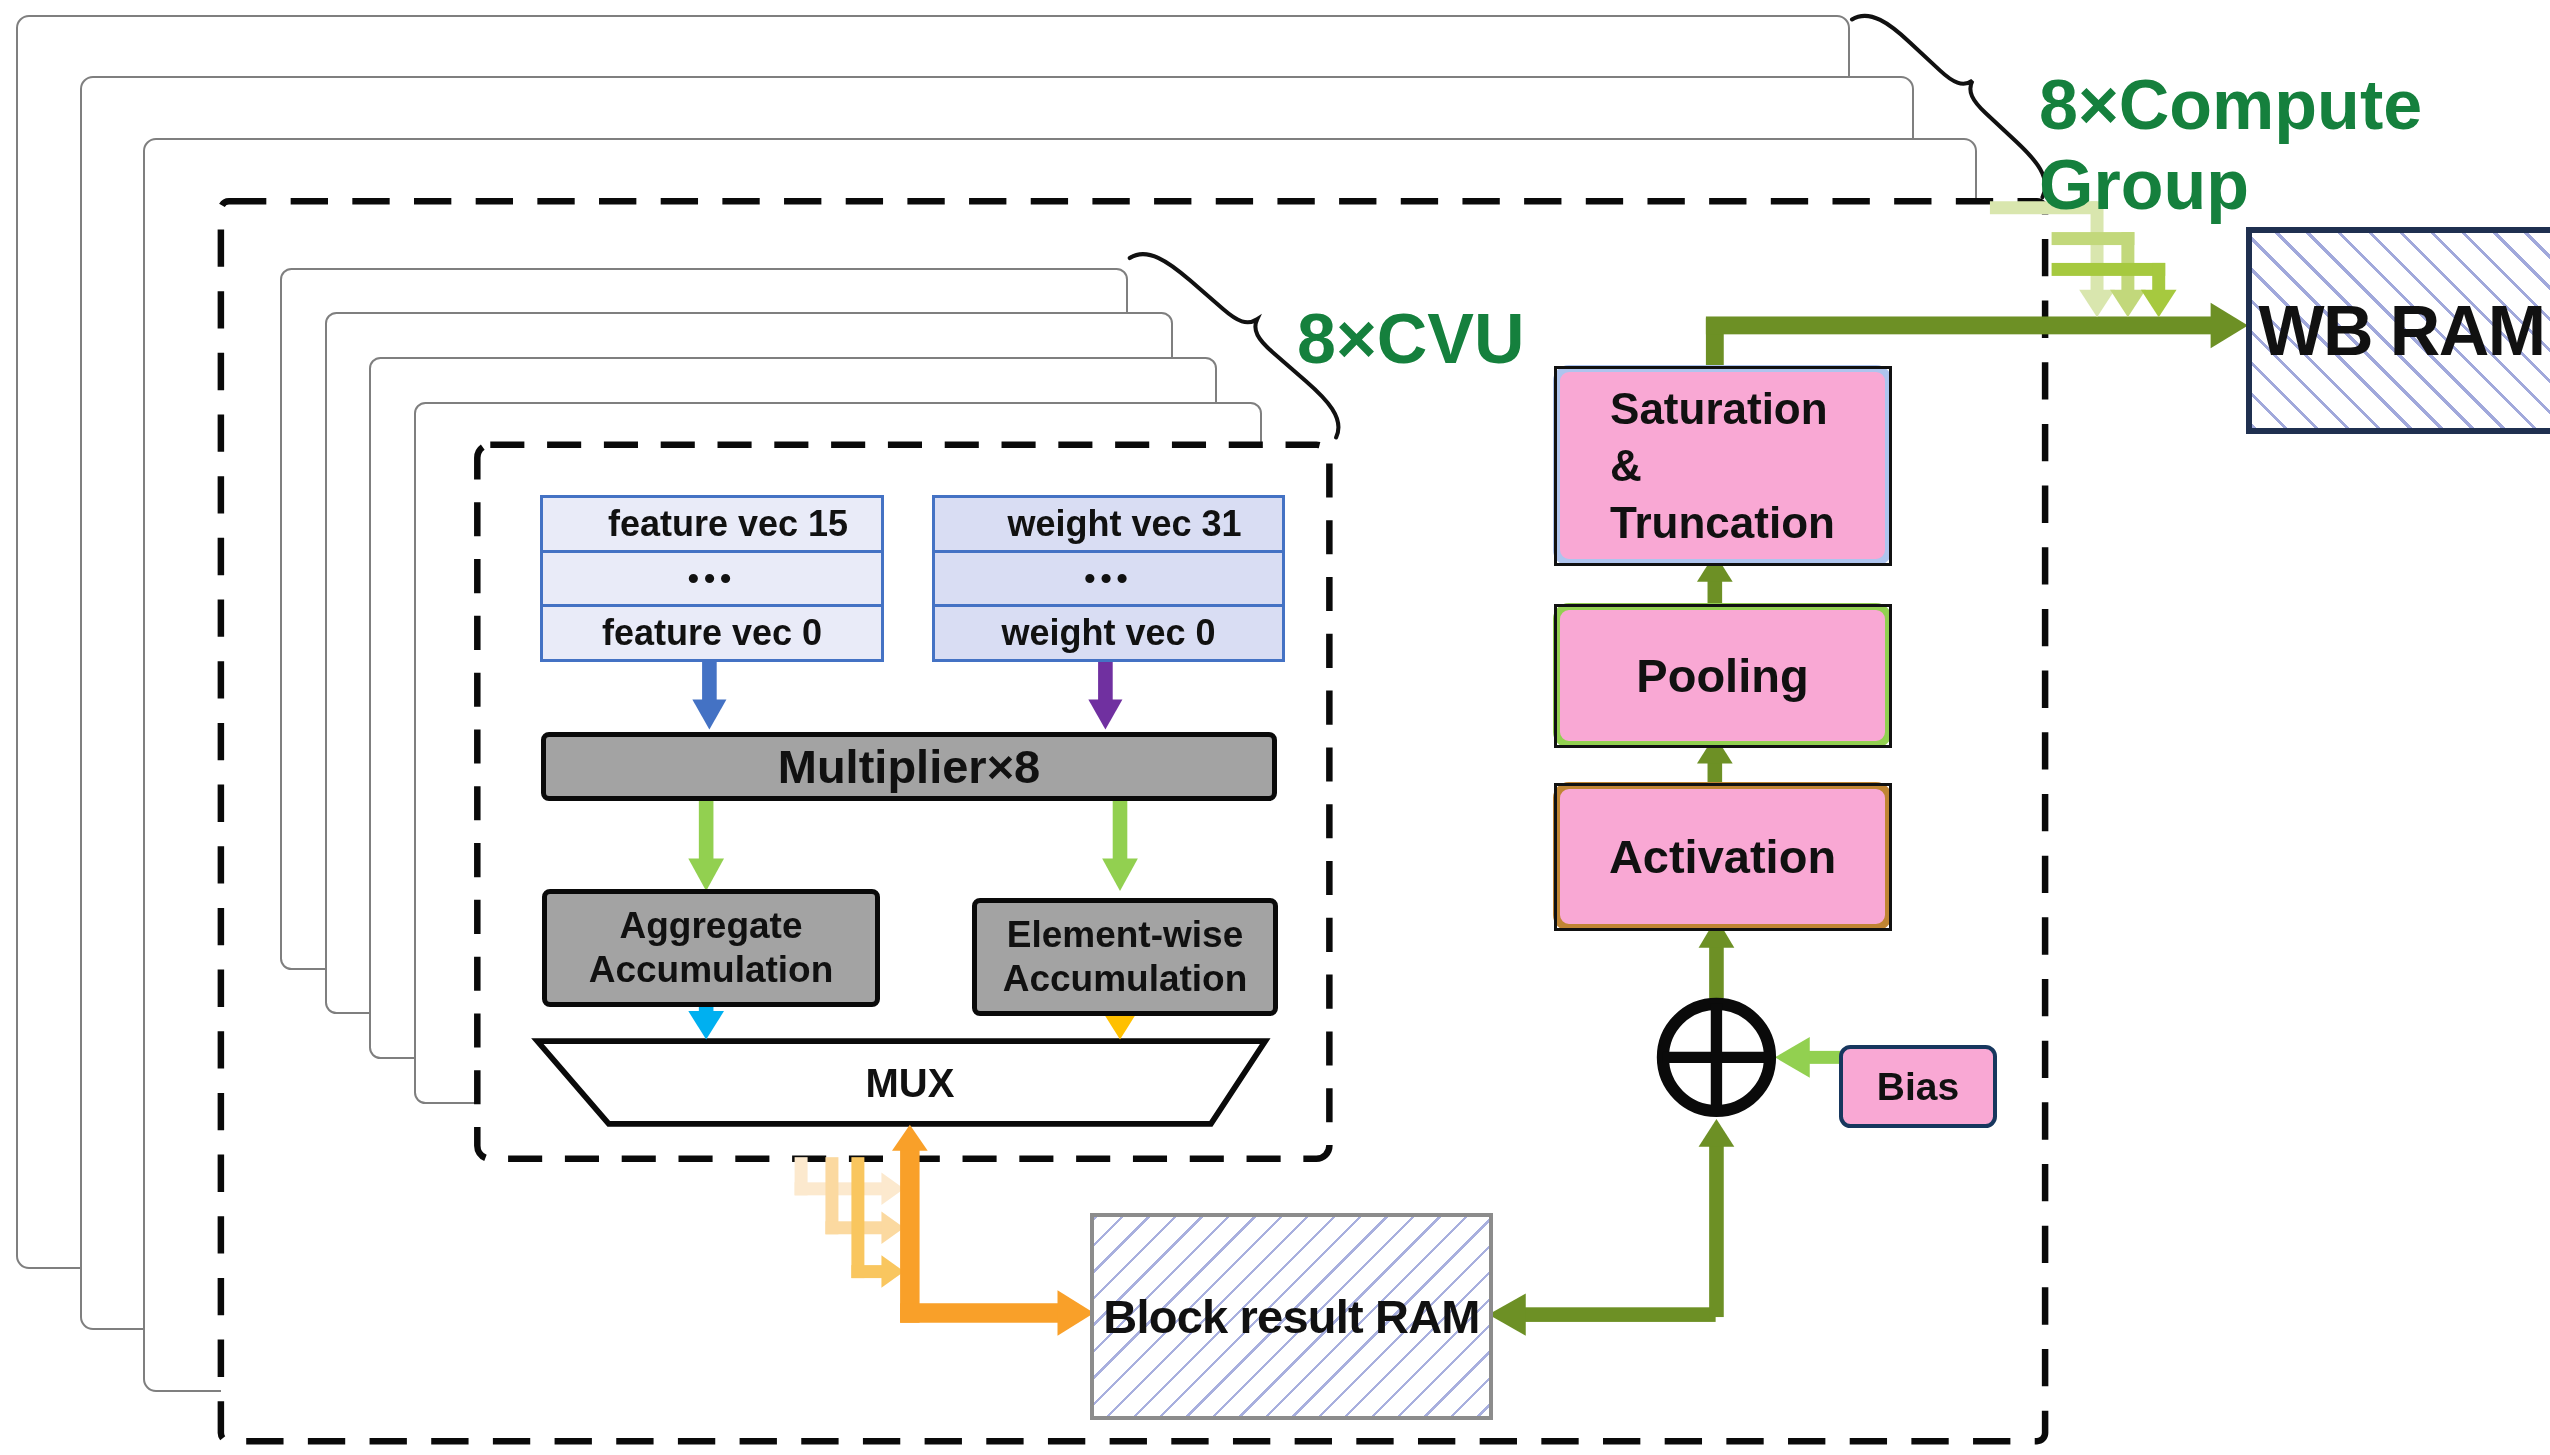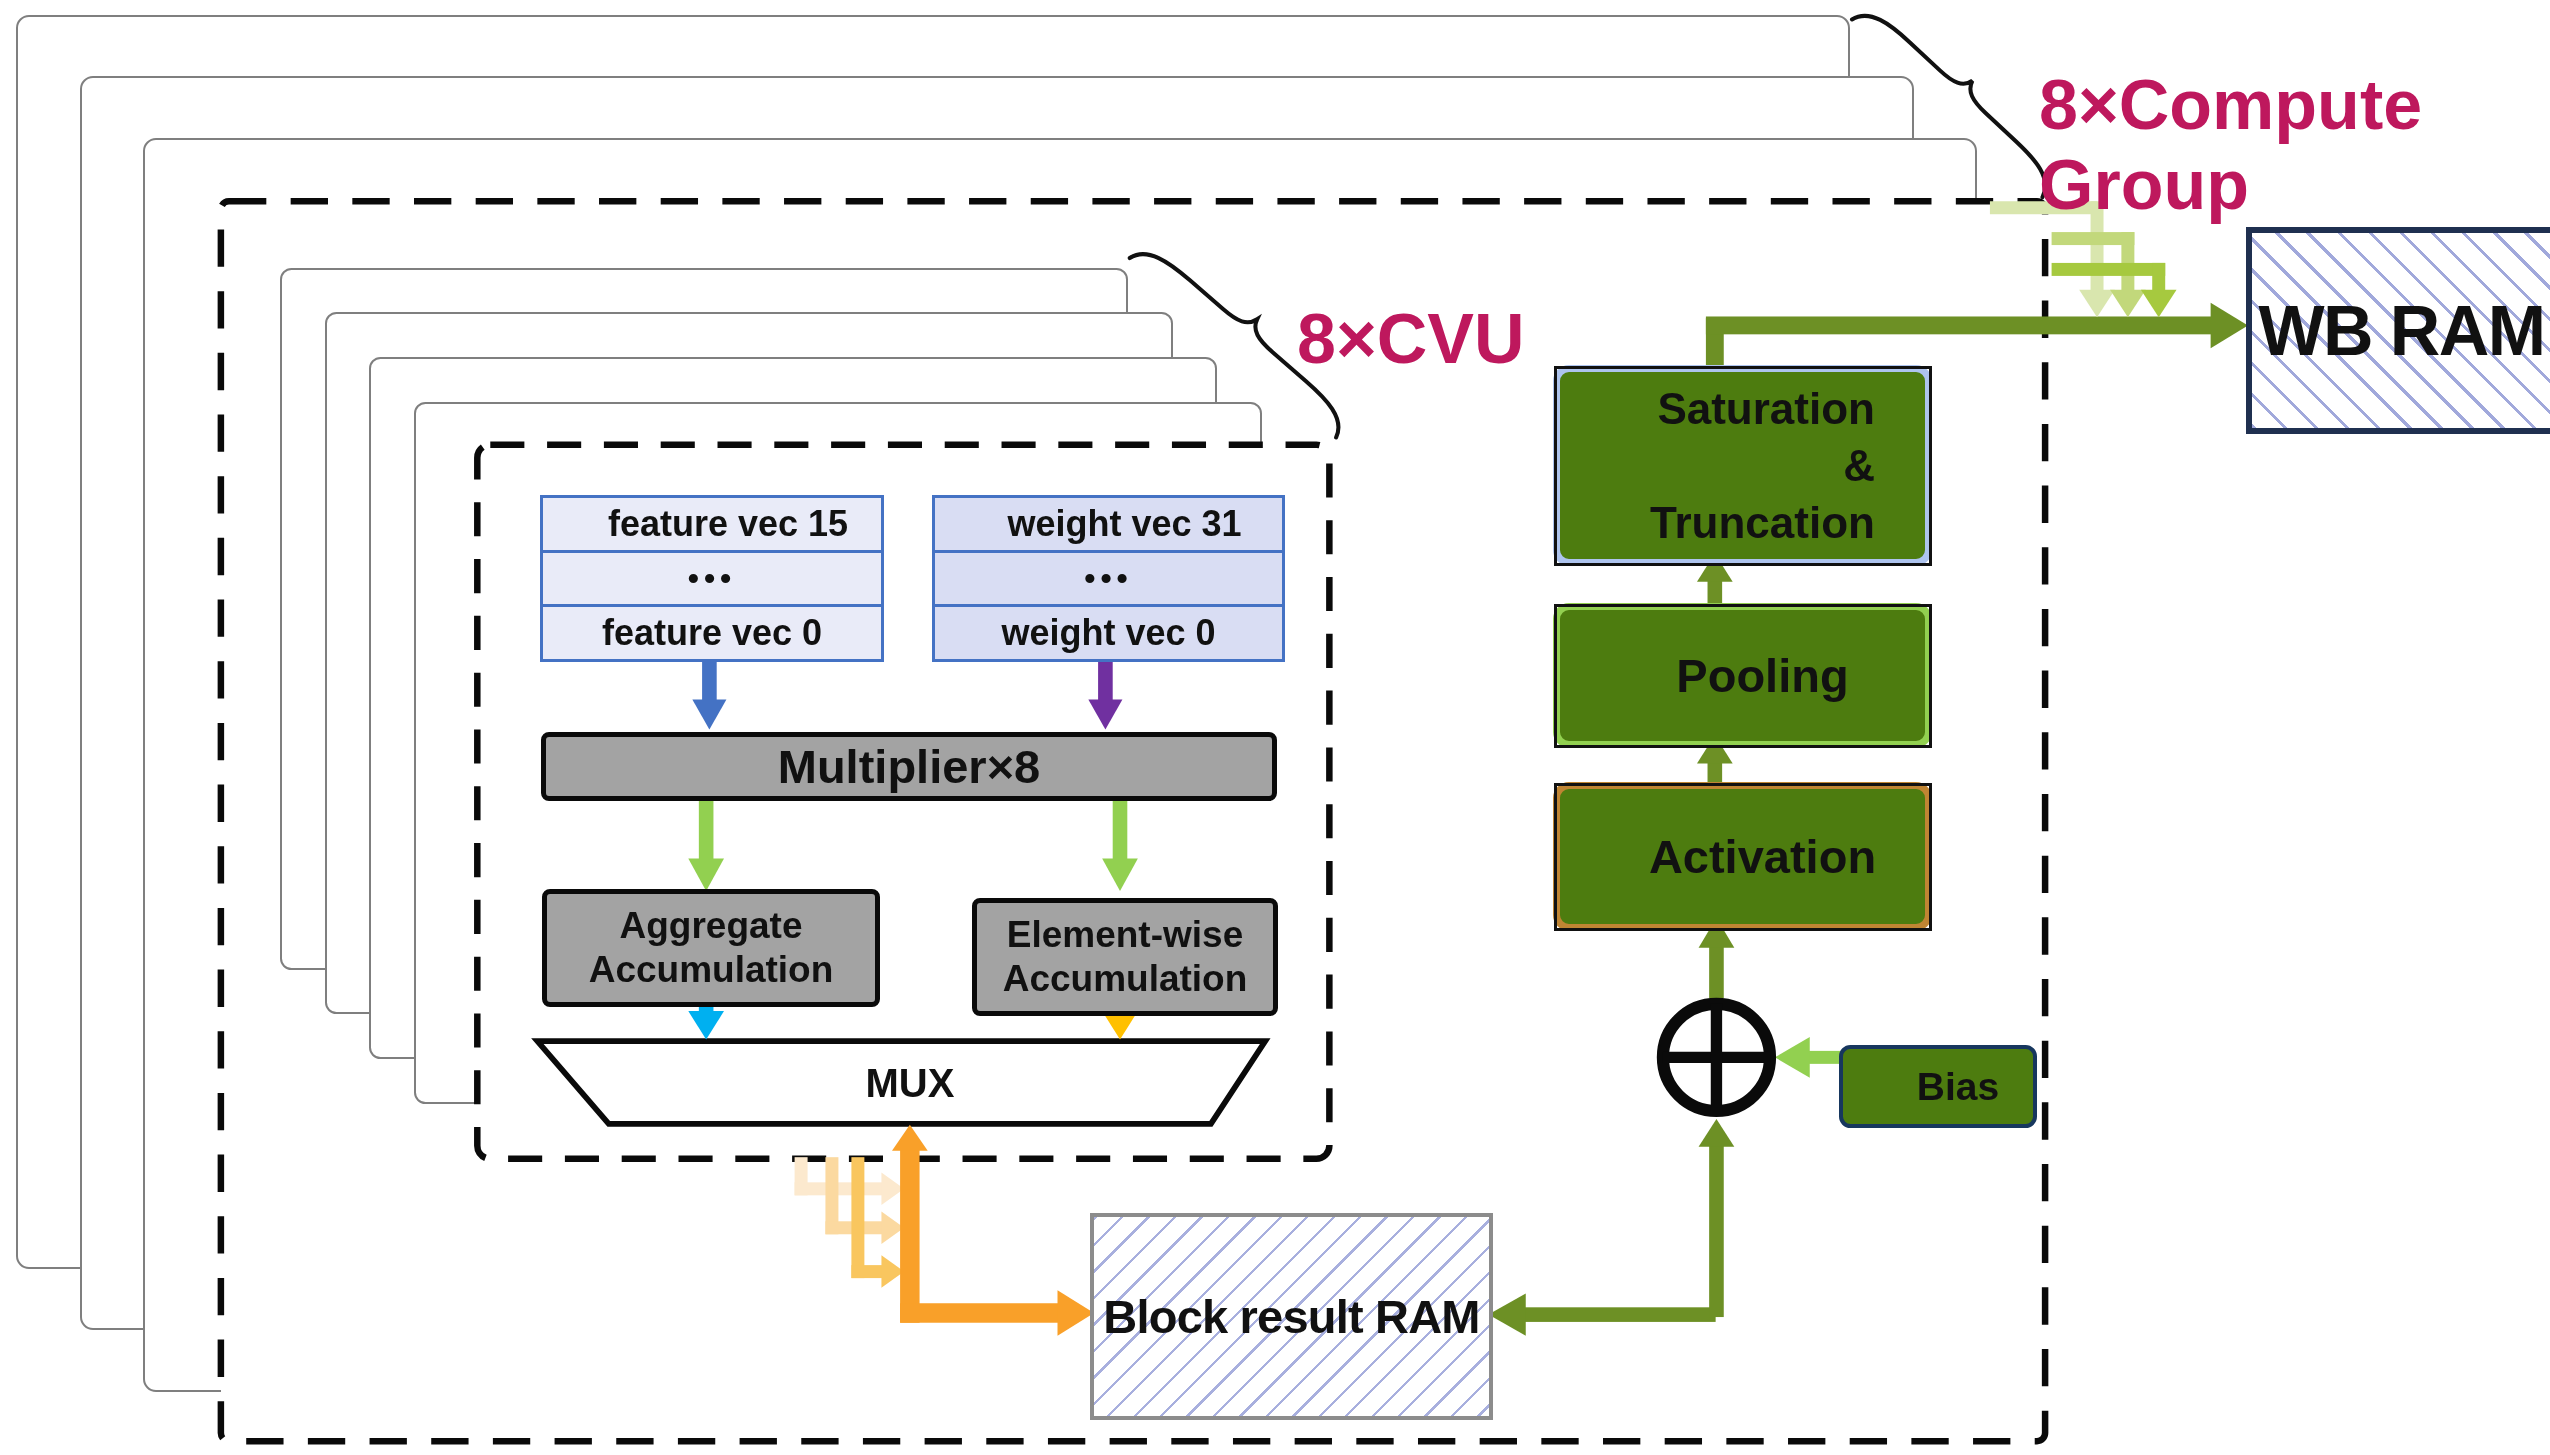--- a/index.html
+++ b/index.html
@@ -19,30 +19,30 @@
   .vec-table{position:absolute;z-index:6;border:3.2px solid #4472c4;display:flex;flex-direction:column;}
   .vec-row{flex:1;display:flex;align-items:center;justify-content:center;
            font-weight:bold;font-size:36px;border-top:3.2px solid #4472c4;}
   .vec-row:first-child{border-top:none;padding-left:32px;}
   .vec-row.dots{font-size:32px;letter-spacing:4.9px;}
   
   .blk{position:absolute;z-index:6;background:#a3a3a3;border:5.7px solid #0a0a0a;border-radius:8px;
        display:flex;align-items:center;justify-content:center;text-align:center;
        font-weight:bold;white-space:pre-line;}
   
-  .proc{position:absolute;z-index:6;background:#4d7c0f;border-radius:16px;
-        display:flex;align-items:center;justify-content:center;text-align:right;
-        font-weight:bold;white-space:pre-line;padding-left:40px;}
+  .proc{position:absolute;z-index:6;background:#f9a8d4;border-radius:16px;
+        display:flex;align-items:center;justify-content:center;text-align:left;
+        font-weight:bold;white-space:pre-line;}
   .proc::before{content:"";position:absolute;inset:-6.5px;border:3.2px solid #111;z-index:-1;}
   
   .ram{position:absolute;z-index:6;display:flex;align-items:center;justify-content:center;
        font-weight:bold;background-color:#fff;}
   .ram.back{background-image:repeating-linear-gradient(45deg,rgba(110,122,200,.65) 0 3.2px,transparent 3.2px 22px);}
   .ram.fwd{background-image:repeating-linear-gradient(135deg,rgba(110,122,200,.6) 0 2.4px,transparent 2.4px 18.7px);}
-  .red-label{position:absolute;z-index:7;color:#be185d;font-weight:600;}
+  .red-label{position:absolute;z-index:7;color:#15803d;font-weight:600;}
   .mux-label{position:absolute;z-index:6;display:flex;align-items:center;justify-content:center;
              font-weight:bold;font-size:40px;}
 </style>
 </head>
 <body>
 
 <div id="canvas" data-name="accelerator-architecture-diagram">
 
   <div class="sheet z1" data-name="compute-group-sheet-back" style="left:16px;top:14.6px;width:1830px;height:1250px;"></div>
   <div class="sheet z1" data-name="compute-group-sheet-mid" style="left:80px;top:76px;width:1830px;height:1250px;"></div>

